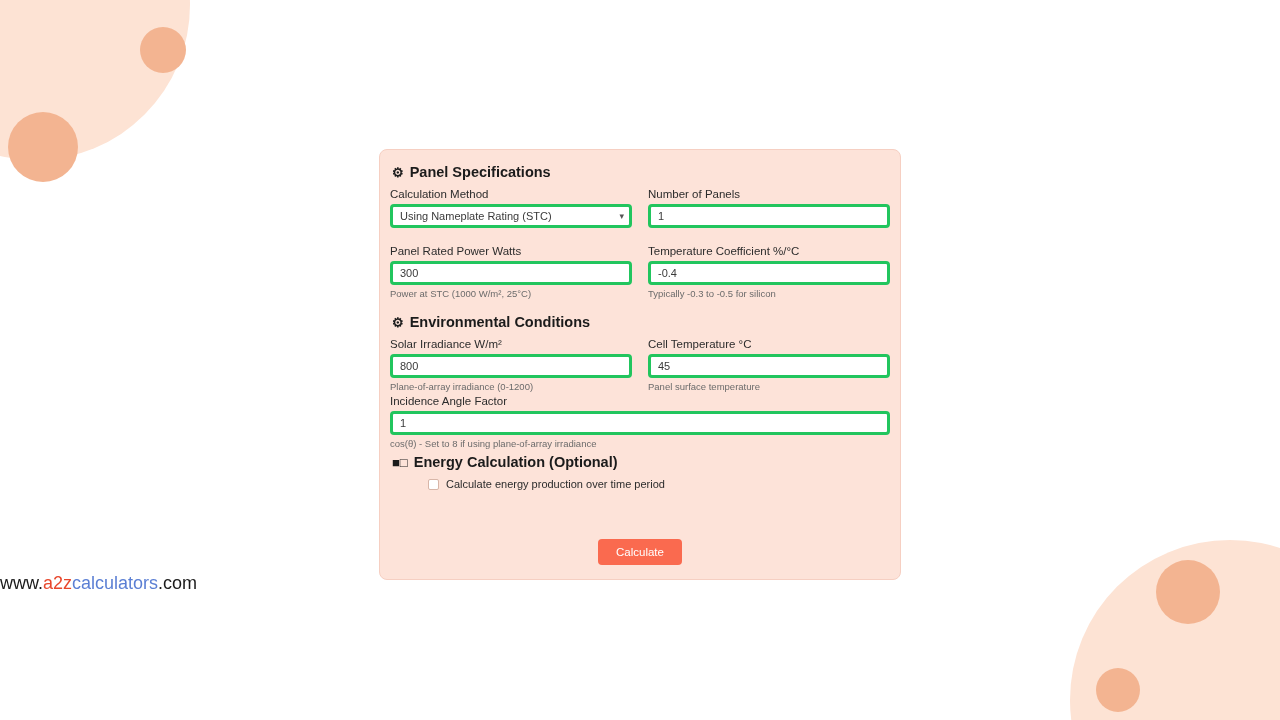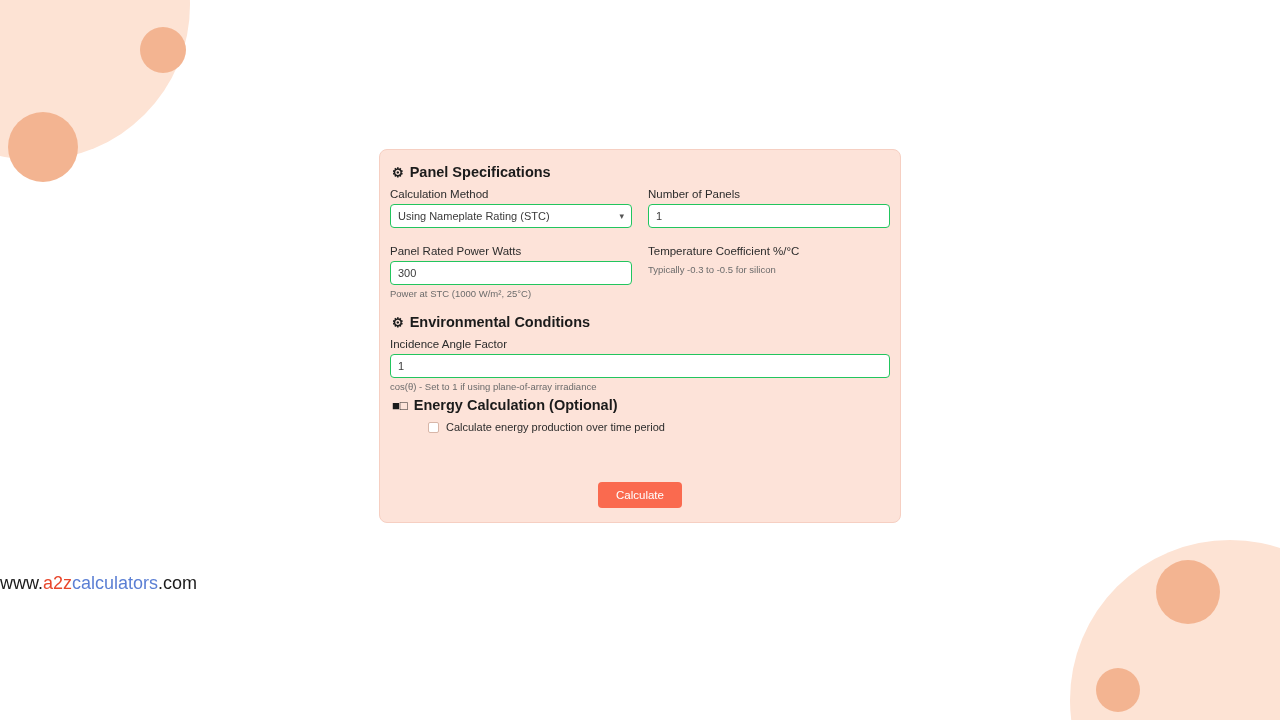--- a/index.html
+++ b/index.html
@@ -129,21 +129,21 @@
     font-size: 11.5px;
     color: #2c2c2c;
     margin-bottom: 4px;
   }
   .field-input,
   .field-select {
     box-sizing: border-box;
     width: 100%;
     height: 24px;
     background: #ffffff;
-    border: 1px solid #22c55e;
+    border: 3px solid #22c55e;
     border-radius: 4px;
     font-size: 11px;
     color: #3a3a3a;
     padding: 0 7px;
     font-family: "Liberation Sans", sans-serif;
     outline: none;
   }
   .select-wrap {
     position: relative;
   }
@@ -249,35 +249,48 @@
     </div>
 
     <div class="row">
       <div class="field">
         <label class="field-label">Panel Rated Power Watts</label>
         <input class="field-input" type="text" value="300" style="">
         <div class="field-hint">Power at STC (1000 W/m², 25°C)</div>
       </div>
       <div class="field">
         <label class="field-label">Temperature Coefficient %/°C</label>
+        <input class="field-input" type="text" value="-0.4" style="">
         <div class="field-hint">Typically -0.3 to -0.5 for silicon</div>
       </div>
     </div>
 
     <div class="section-heading spaced">
       <span class="sec-icon">⚙</span>
       <span>Environmental Conditions</span>
     </div>
 
+    <div class="row">
+      <div class="field">
+        <label class="field-label">Solar Irradiance W/m²</label>
+        <input class="field-input" type="text" value="800" style="">
+        <div class="field-hint">Plane-of-array irradiance (0-1200)</div>
+      </div>
+      <div class="field">
+        <label class="field-label">Cell Temperature °C</label>
+        <input class="field-input" type="text" value="45" style="">
+        <div class="field-hint">Panel surface temperature</div>
+      </div>
+    </div>
 
     <div class="row">
       <div class="field">
         <label class="field-label">Incidence Angle Factor</label>
         <input class="field-input" type="text" value="1" style="">
-        <div class="field-hint">cos(θ) - Set to 1 if using plane-of-array irradiance</div>
+        <div class="field-hint">cos(θ) - Set to 8 if using plane-of-array irradiance</div>
       </div>
     </div>
 
     <div class="section-heading">
       <span class="sec-icon">■□</span>
       <span>Energy Calculation (Optional)</span>
     </div>
 
     <div class="checkbox-row">
       <span class="checkbox-box"></span>

